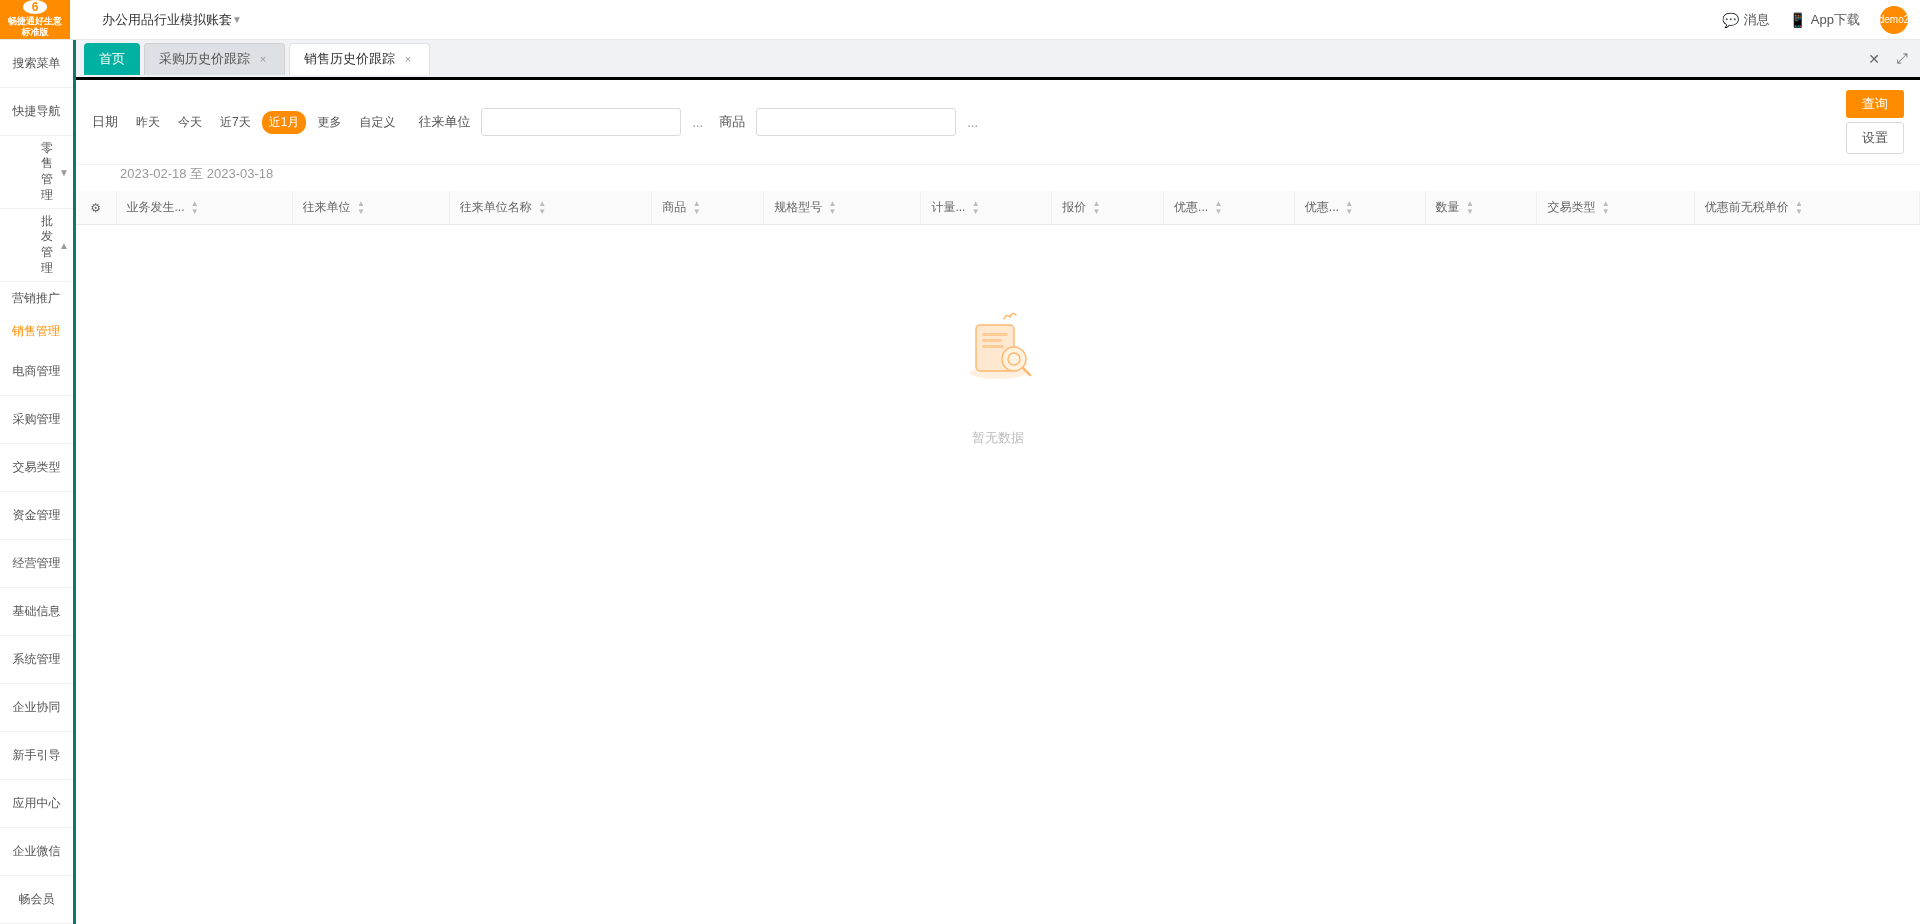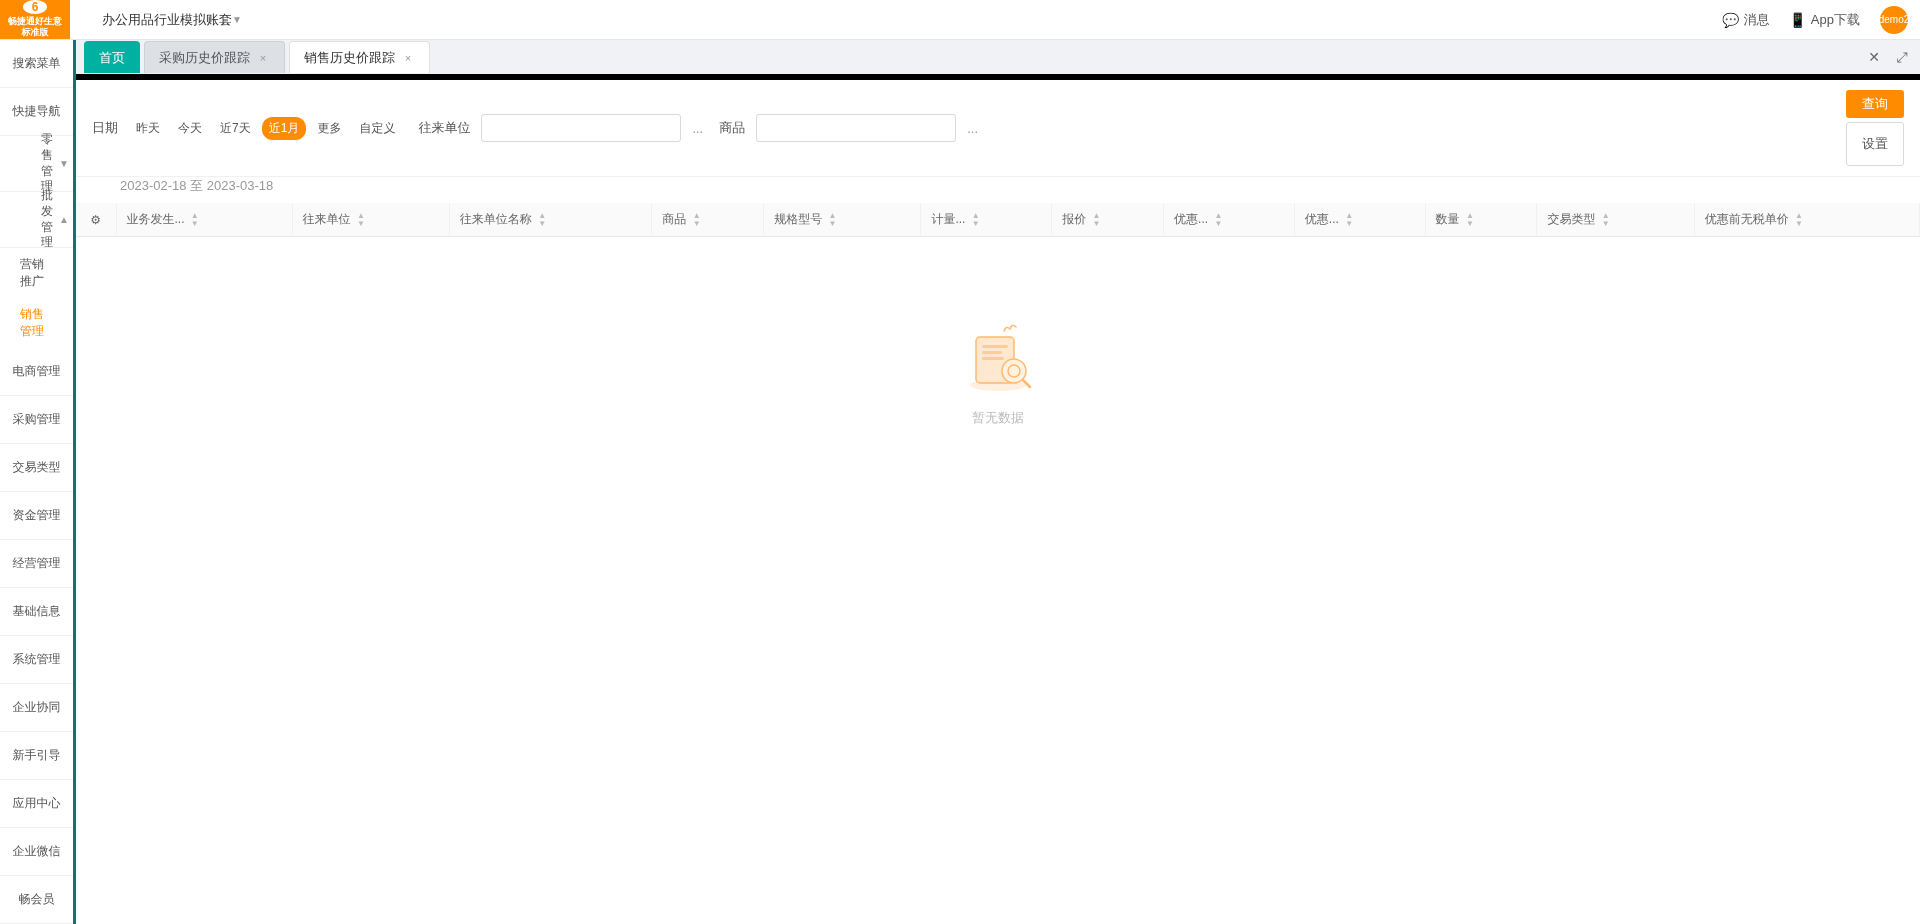--- a/index.html
+++ b/index.html
@@ -114,21 +114,21 @@
     }
     .sidebar-item.with-arrow {
       flex-direction: row;
       justify-content: center;
       gap: 4px;
       padding-left: 39px;
     }
     .sidebar-item .item-label { line-height: 1.3; }
     .sidebar-item .expand-arrow { font-size: 10px; color: #999; }
     .sidebar-sub-item {
-      padding: 8px 20px;
+      padding: 8px 12px;
       font-size: 12px;
       color: #555;
       cursor: pointer;
     }
     .sidebar-sub-item.active { color: #ff8c00; }
 
     
     .main-content {
       flex: 1;
       display: flex;
@@ -137,21 +137,21 @@
     }
 
     
     .tab-bar {
       height: 40px;
       background: #f0f2f5;
       display: flex;
       align-items: center;
       padding: 0 8px;
       gap: 4px;
-      border-bottom: 6px solid #000000;
+      border-bottom: 3px solid #000000;
     }
     .tab {
       height: 32px;
       padding: 0 14px;
       border-radius: 4px 4px 0 0;
       display: flex;
       align-items: center;
       gap: 6px;
       cursor: pointer;
       font-size: 13px;
@@ -321,21 +321,21 @@
       height: 28px;
     }
     .settings-btn {
       background: #fff;
       color: #555;
       border: 1px solid #d9d9d9;
       border-radius: 3px;
       padding: 4px 12px;
       font-size: 13px;
       cursor: pointer;
-      height: 44px;
+      height: 32px;
     }
 
     
     .table-container {
       overflow-x: auto;
       flex: 1;
     }
     table {
       width: 100%;
       border-collapse: collapse;
@@ -372,20 +372,21 @@
     }
 
     
     .empty-state {
       display: flex;
       flex-direction: column;
       align-items: center;
       justify-content: center;
       padding: 80px 0;
       color: #999;
+      gap: 32px;
     }
     .empty-icon {
       width: 80px;
       height: 80px;
       margin-bottom: 12px;
       position: relative;
     }
     .empty-icon svg {
       width: 100%;
       height: 100%;

